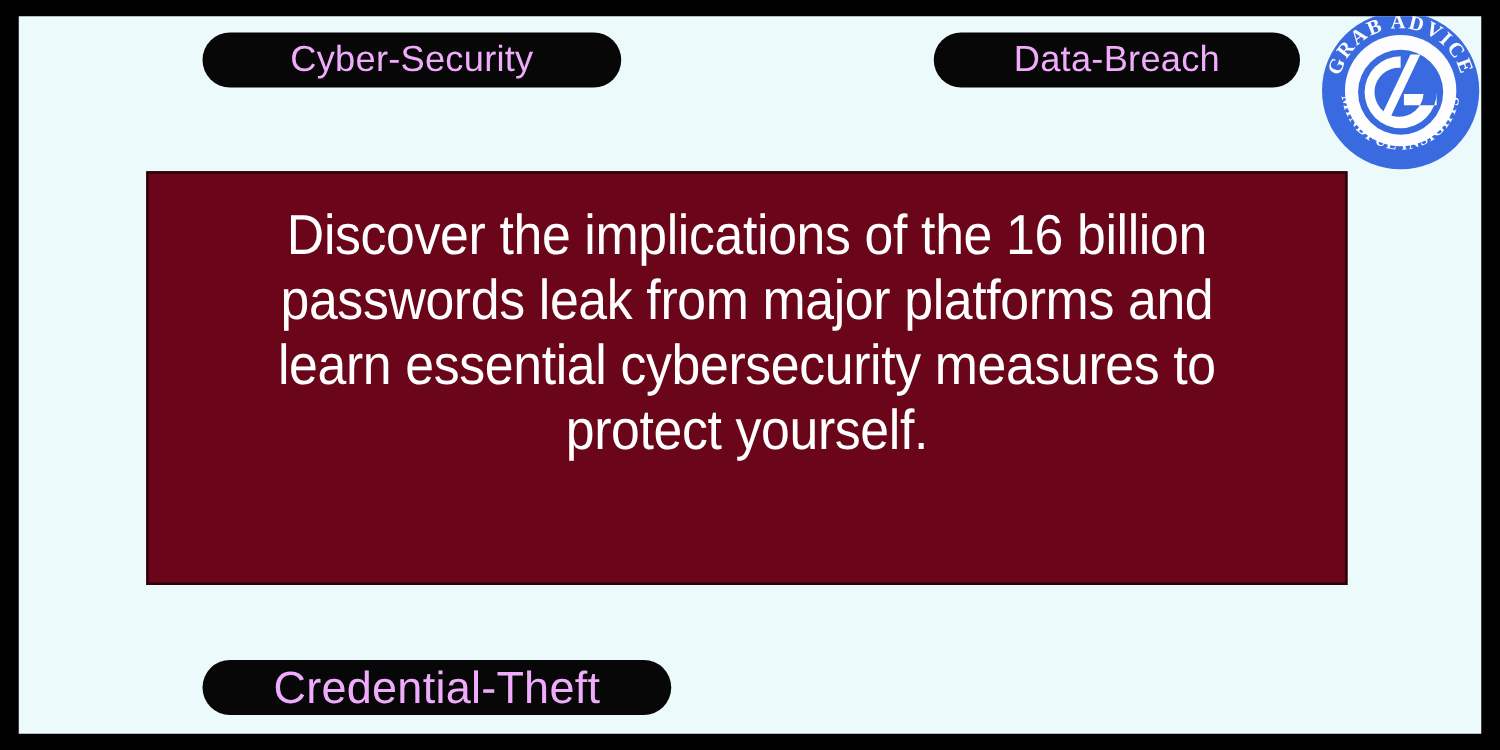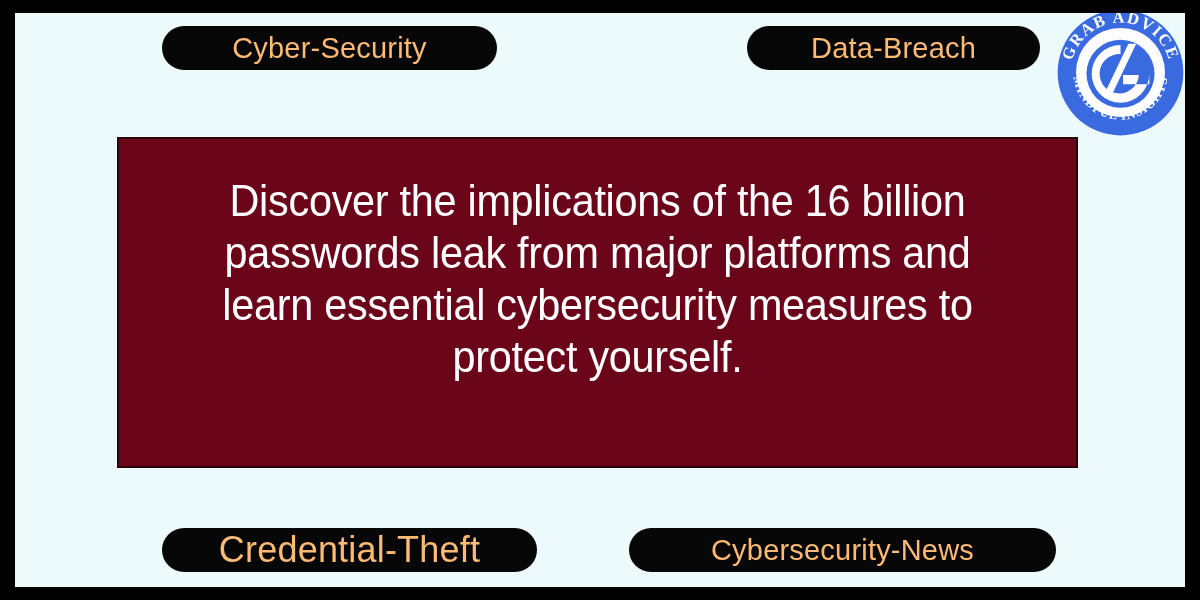--- a/index.html
+++ b/index.html
@@ -35,21 +35,21 @@
     overflow: hidden;
   }
 
   
   .tag {
     position: absolute;
     display: flex;
     align-items: center;
     justify-content: center;
     background: #070707;
-    color: #fdba74;
+    color: #f0abfc;
     border-radius: 999px;
     font-family: "Liberation Sans", sans-serif;
     font-weight: 400;
     letter-spacing: 0.2px;
     white-space: nowrap;
     box-sizing: border-box;
   }
 
   .tag-cyber-security {
     left: 147px;
@@ -84,21 +84,21 @@
   
   .headline-panel {
     position: absolute;
     left: 102px;
     top: 124px;
     width: 961px;
     height: 331px;
     background: #6b0519;
     border: 2px solid #2a0209;
     box-sizing: border-box;
-    padding: 36px 22px 0 22px;
+    padding: 23px 22px 0 22px;
   }
 
   .headline-text {
     margin: 0;
     color: #ffffff;
     font-family: "Liberation Sans Narrow", "Liberation Sans", sans-serif;
     font-size: 45px;
     line-height: 52px;
     font-weight: 400;
     text-align: center;
@@ -126,21 +126,20 @@
 
 <div class="frame">
   <div class="canvas">
 
     <div class="tag tag-cyber-security">Cyber-Security</div>
 
     <div class="tag tag-data-breach">Data-Breach</div>
 
     <div class="tag tag-credential-theft">Credential-Theft</div>
 
-    <div class="tag tag-cybersecurity-news">Cybersecurity-News</div>
 
     <div class="headline-panel">
       <p class="headline-text">Discover the implications of the 16 billion passwords leak from major platforms and learn essential cybersecurity measures to protect yourself.</p>
     </div>
 
     <div class="brand-logo">
       <svg viewBox="0 0 200 200" xmlns="http://www.w3.org/2000/svg">
         <defs>
           <path id="arcTop" d="M 24,100 A 76,76 0 0 1 176,100" fill="none"></path>
           <path id="arcBottom" d="M 28,100 A 72,72 0 0 0 172,100" fill="none"></path>

